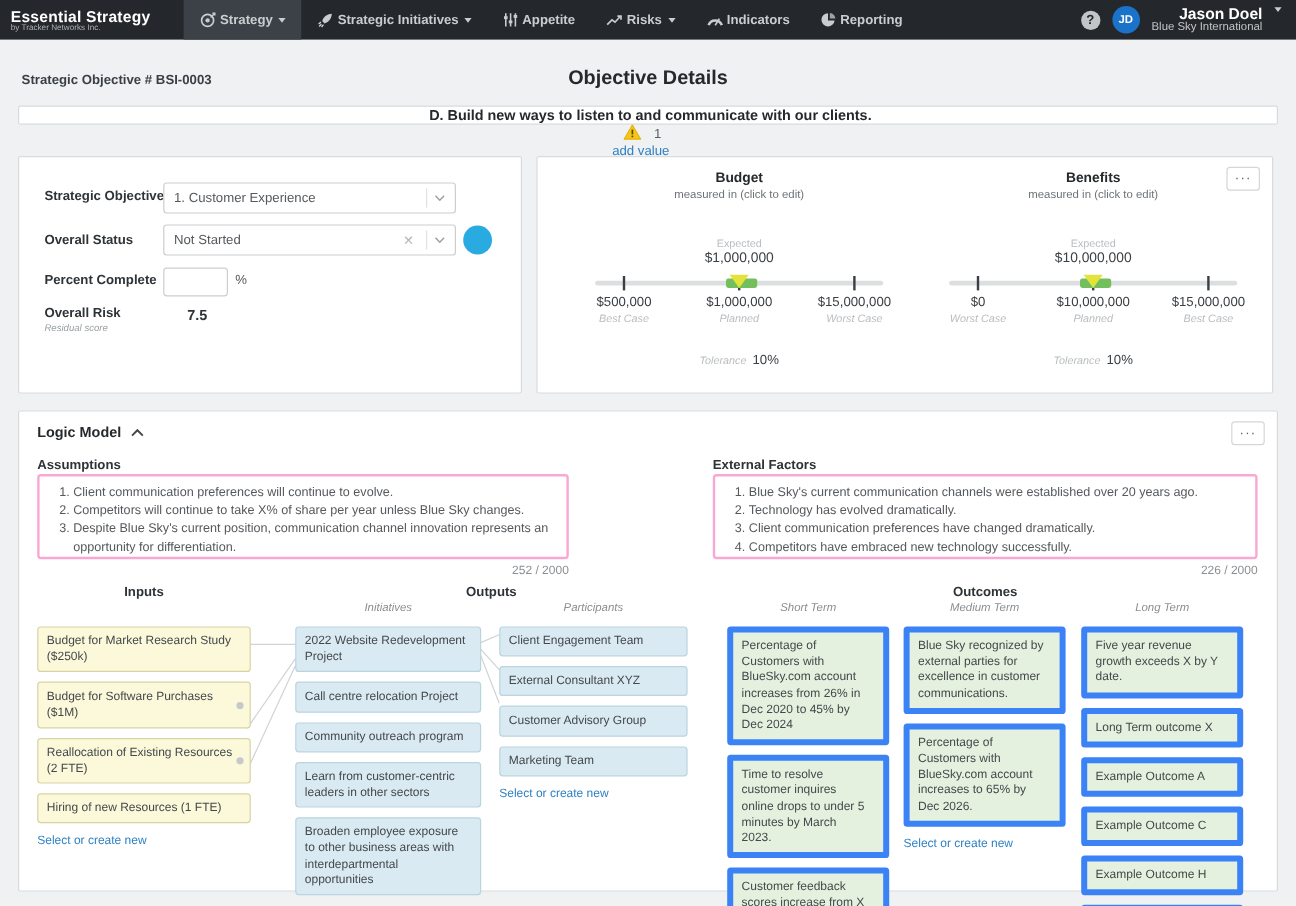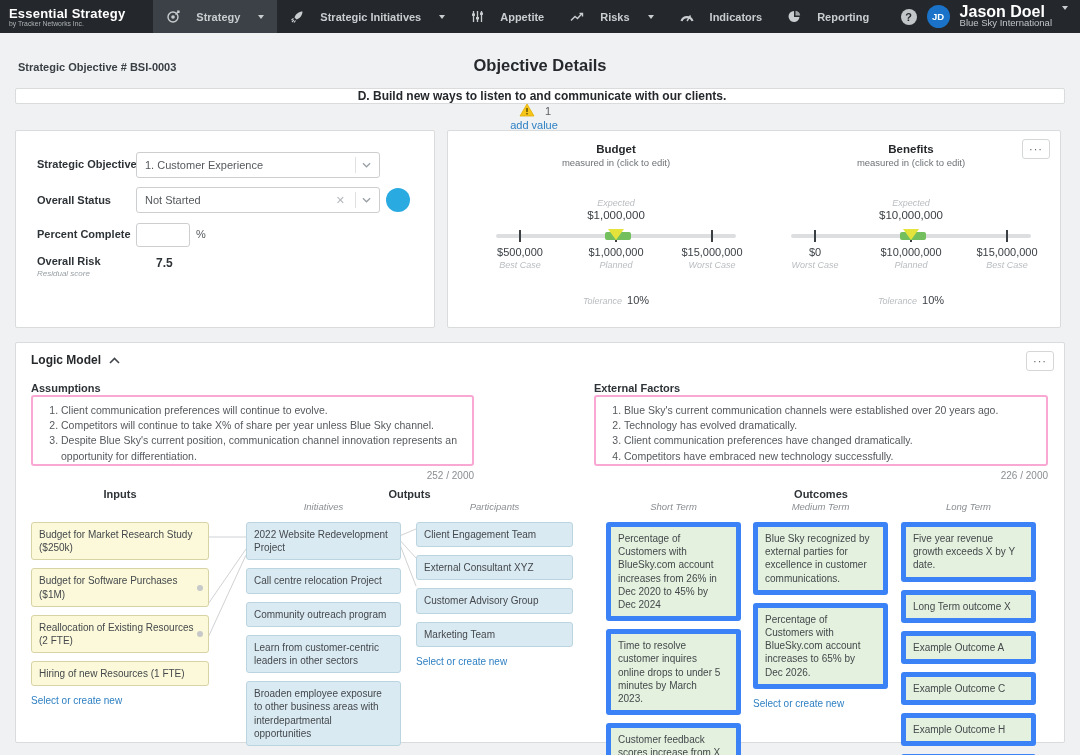--- a/index.html
+++ b/index.html
@@ -6,29 +6,29 @@
   html,body { width:1080px; height:755px; }
   body { font-family:"Liberation Sans","DejaVu Sans",sans-serif; background:#eff1f3; color:#333; font-size:11px; }
   .app { position:relative; width:1080px; height:755px; overflow:hidden; }
 
   
   .nav { position:absolute; top:0; left:0; width:1080px; height:33px; background:#24282c; display:flex; align-items:stretch; }
   .logo { padding:3px 10px 2px 9px; display:flex; flex-direction:column; justify-content:center; }
   .logo-title { color:#fff; font-weight:bold; font-size:13px; letter-spacing:.2px; line-height:13px; }
   .logo-sub { color:#aeb3b6; font-size:6.8px; line-height:8px; }
   .nav-items { display:flex; margin-left:18px; }
-  .nav-item { display:flex; align-items:center; gap:16px; padding:0 13px; color:#c9cdd0; font-size:11px; font-weight:bold; cursor:pointer; }
+  .nav-item { display:flex; align-items:center; gap:3px; padding:0 13px; color:#c9cdd0; font-size:11px; font-weight:bold; cursor:pointer; }
   .nav-item.active { background:#3b4146; }
   .nav-icon { display:inline-flex; align-items:center; }
   .caret { width:0; height:0; border-left:3.5px solid transparent; border-right:3.5px solid transparent; border-top:4px solid #c9cdd0; margin-left:2px; }
   .nav-right { margin-left:auto; display:flex; align-items:center; gap:10px; padding-right:12px; }
   .help-circle { width:16px; height:16px; border-radius:50%; background:#c2c6c9; color:#24282c; font-weight:bold; font-size:11px; display:flex; align-items:center; justify-content:center; cursor:pointer; }
   .avatar { width:23px; height:23px; border-radius:50%; background:#1a73c8; color:#fff; font-weight:bold; font-size:9.5px; display:flex; align-items:center; justify-content:center; }
   .user-text { line-height:11px; }
-  .user-name { color:#fff; font-weight:bold; font-size:16px; }
+  .user-name { color:#fff; font-weight:bold; font-size:13px;text-align:right; }
   .user-org { color:#c2c6c9; font-size:9.5px; }
   .user-caret { width:0;height:0;border-left:3.5px solid transparent;border-right:3.5px solid transparent;border-top:4px solid #c9cdd0; align-self:flex-start; margin-top:6px;}
 
   
   .obj-ref { position:absolute; top:61px; left:18px; font-size:11px; font-weight:bold; color:#3a3f44; }
   .page-title { position:absolute; top:56px; left:0; width:1080px; text-align:center; font-size:16.5px; font-weight:bold; color:#26292c; }
 
   .card { position:absolute; background:#fff; border:1px solid #d9dbdd; border-radius:2px; }
 
   
@@ -53,21 +53,21 @@
   .pct-input { position:absolute; left:120px; width:54px; height:24px; border:1px solid #ccced0; border-radius:3px; font-size:11px; padding:0 6px; color:#333; }
   .pct-suffix { position:absolute; left:180px; font-size:11px; color:#55595d; }
   .status-dot { position:absolute; left:370px; top:57px; width:24px; height:24px; border-radius:50%; }
   .risk-value { position:absolute; left:140px; font-size:12px; font-weight:bold; color:#2e3337; }
 
   
   .measures-card { top:130px; left:447px; width:614px; height:198px; }
   .measure { position:absolute; top:0; width:240px; }
   .m-title { text-align:center; font-weight:bold; font-size:11.5px; color:#26292c; margin-top:12px; }
   .m-sub { text-align:center; font-size:9.5px; color:#6d7control276; color:#6d7276; margin-top:2px; }
-  .m-expected-label { text-align:center; font-size:9px; font-style:italic; color:#b9bdc0; margin-top:30px; }
+  .m-expected-label { text-align:center; font-size:9px; color:#b9bdc0; margin-top:30px; }
   .m-expected-value { text-align:center; font-size:11.5px; color:#3a3f44; margin-top:1px; }
   .m-track { position:relative; height:14px; margin-top:8px; }
   .m-rail { position:absolute; left:0; right:0; top:5px; height:4px; background:#dcdedf; border-radius:2px; }
   .m-seg { position:absolute; left:109px; width:26px; top:3px; height:8px; background:#74bf5d; border-radius:2px; }
   .m-marker { position:absolute; left:112px; top:0; width:0; height:0; border-left:8px solid transparent; border-right:8px solid transparent; border-top:11px solid #e3e33c; }
   .m-tick { position:absolute; top:1px; width:2px; height:12px; background:#3a3f44; }
   .m-labels { position:relative; height:30px; margin-top:3px; }
   .m-lab { position:absolute; transform:translateX(-50%); text-align:center; width:110px; }
   .m-lab .v { font-size:11px; color:#3a3f44; }
   .m-lab .c { font-size:9px; font-style:italic; color:#b9bdc0; margin-top:2px; }
@@ -317,21 +317,21 @@
       <svg width="11" height="7" viewBox="0 0 11 7">
           <path d="M1 6 L5.5 1.5 L10 6" stroke="#44484c" stroke-width="1.6" fill="none"></path>
         </svg>
     </div>
     <button class="more-btn logic-more">···</button>
 
     <span class="ta-label" style="left:15px">Assumptions</span>
     <div class="ta-box" style="left:15px; width:443px; height:71px">
       <ol>
         <li>Client communication preferences will continue to evolve.</li>
-        <li>Competitors will continue to take X% of share per year unless Blue Sky channel.</li>
+        <li>Competitors will continue to take X% of share per year unless Blue Sky changes.</li>
         <li>Despite Blue Sky's current position, communication channel innovation represents an opportunity for differentiation.</li>
       </ol>
     </div>
     <span class="counter" style="left:15px; width:443px">252 / 2000</span>
 
     <span class="ta-label" style="left:578px">External Factors</span>
     <div class="ta-box" style="left:578px; width:454px; height:71px">
       <ol>
         <li>Blue Sky's current communication channels were established over 20 years ago.</li>
         <li>Technology has evolved dramatically.</li>

